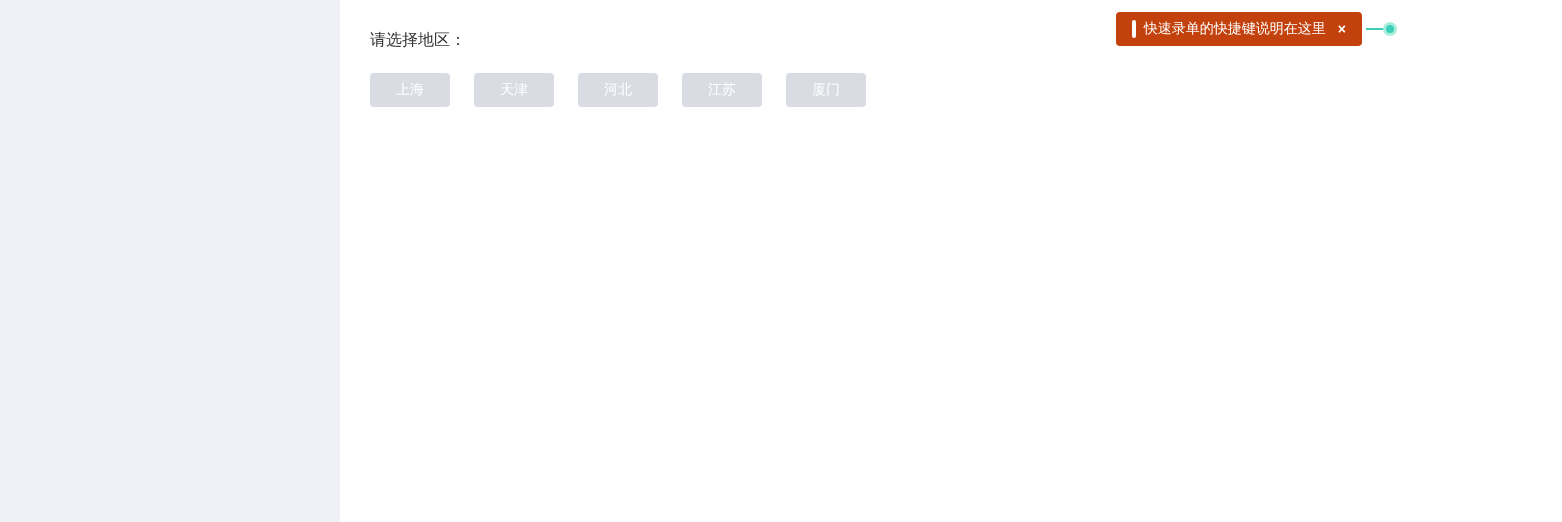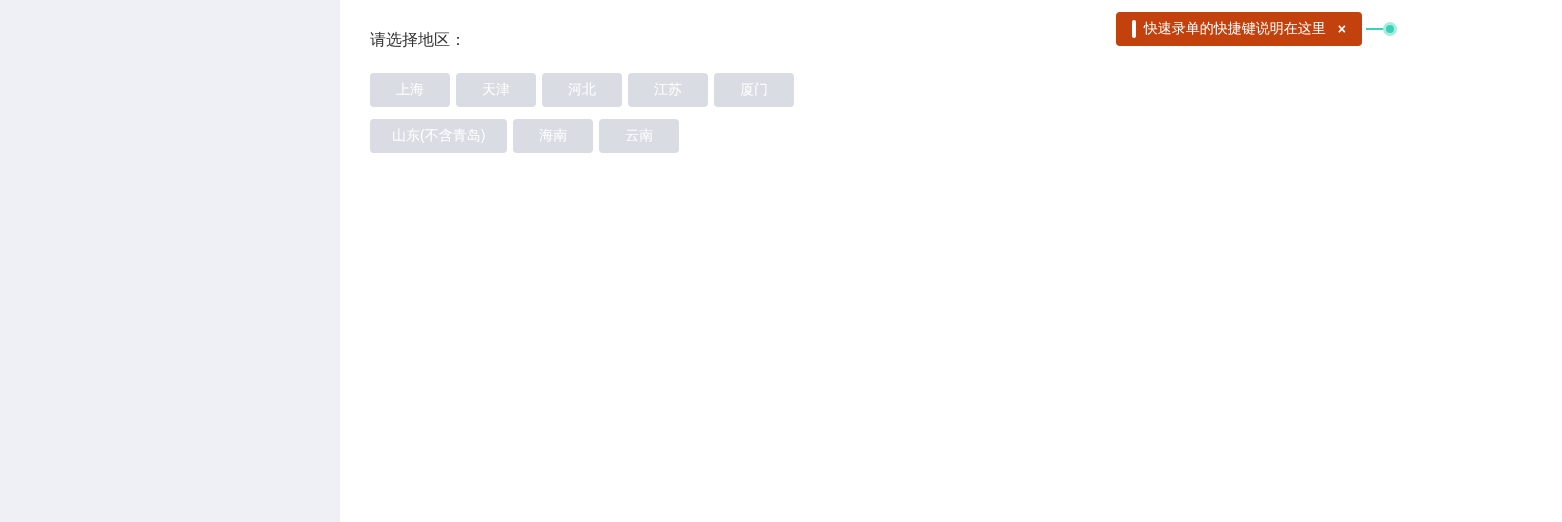--- a/index.html
+++ b/index.html
@@ -42,21 +42,21 @@
     .region-title {
       font-size: 16px;
       color: #333;
       margin-bottom: 22px;
       font-weight: normal;
     }
 
     .region-buttons-row {
       display: flex;
       flex-wrap: nowrap;
-      gap: 6px;
+      gap: 24px;
       margin-bottom: 12px;
     }
 
     .region-btn {
       background: #d9dce3;
       border: none;
       border-radius: 4px;
       color: #fff;
       font-size: 14px;
       padding: 8px 22px;
@@ -131,25 +131,20 @@
 <div class="main-content">
   <div class="region-section">
     <div class="region-title">请选择地区：</div>
     <div class="region-buttons-row" id="row1">
         <button class="region-btn">上海</button>
         <button class="region-btn">天津</button>
         <button class="region-btn">河北</button>
         <button class="region-btn">江苏</button>
         <button class="region-btn">厦门</button>
       </div>
-    <div class="region-buttons-row" id="row2">
-        <button class="region-btn">山东(不含青岛)</button>
-        <button class="region-btn">海南</button>
-        <button class="region-btn">云南</button>
-      </div>
   </div>
 </div>
 
 <div class="tooltip-banner">
   <span class="bar"></span>
   <span>快速录单的快捷键说明在这里</span>
   <span class="tooltip-close">×</span>
 </div>
 <div class="tooltip-line"></div>
 <div class="tooltip-dot"></div>

